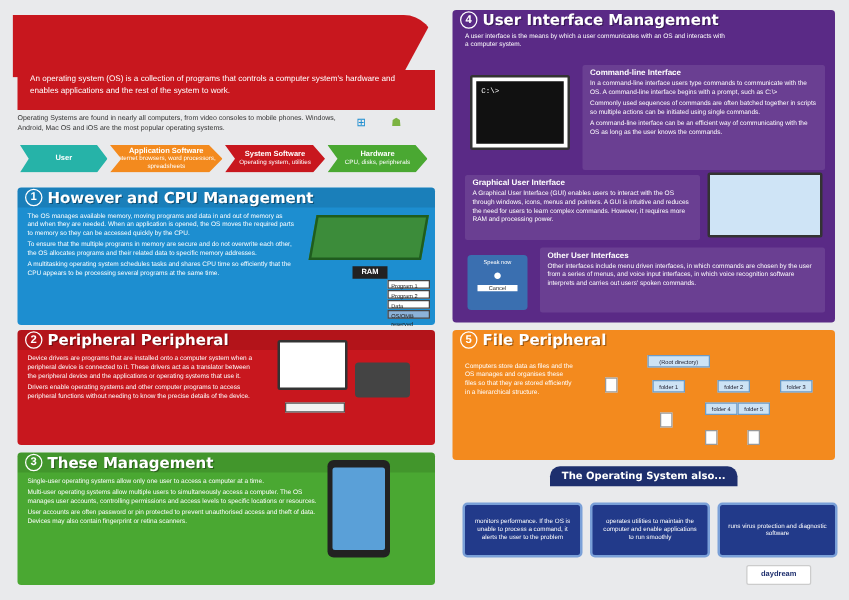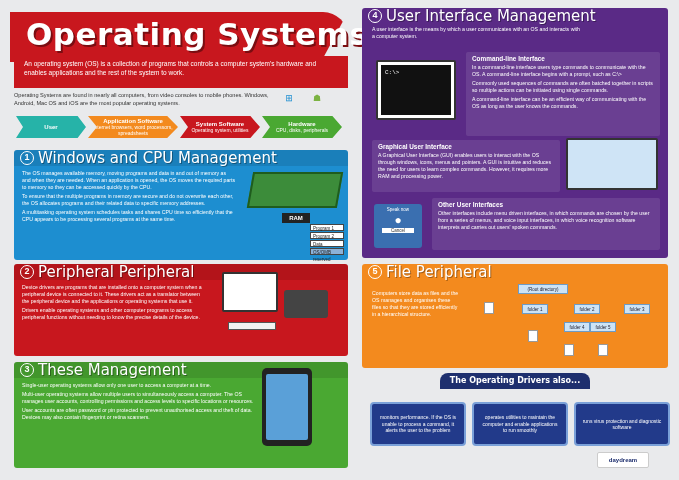--- a/index.html
+++ b/index.html
@@ -10,21 +10,21 @@
 .intro-red{position:absolute;left:14px;top:56px;width:334px;height:32px;background:#c8171e;color:#fff;font-size:6.5px;line-height:9px;padding:3px 10px}
 .intro-grey{position:absolute;left:14px;top:92px;width:270px;font-size:5.6px;line-height:7.5px;color:#333}
 .os-logos{position:absolute;left:283px;top:91px;width:42px;height:18px;display:flex;gap:2px}
 .os-logos span{display:block;width:12px;height:14px;font-size:9px;line-height:14px;text-align:center}
 .flow{position:absolute;left:16px;top:114px;width:330px;height:26px;display:flex;align-items:center;gap:2px}
 .flow .node{height:22px;display:flex;flex-direction:column;justify-content:center;align-items:center;color:#fff;font-size:5px;line-height:6px;text-align:center;clip-path:polygon(0 0,88% 0,100% 50%,88% 100%,0 100%,10% 50%)}
 .flow .node b{font-size:6px}
 .section{position:absolute;border-radius:3px;overflow:hidden}
 .sec-head{display:flex;align-items:center;height:16px}
 .num{width:14px;height:14px;border-radius:50%;border:1.5px solid #fff;color:#fff;font-weight:bold;font-size:9px;text-align:center;line-height:11px;margin-right:4px}
-.sec-title{color:#fff;font-family:"DejaVu Sans",sans-serif;font-weight:normal;font-size:15px;text-shadow:1px 1px 0 rgba(0,0,0,.35)}
+.sec-title{color:#fff;font-family:"DejaVu Sans",sans-serif;font-weight:bold;font-size:12px;text-shadow:1px 1px 0 rgba(0,0,0,.35)}
 .body-text{color:#fff;font-size:5.2px;line-height:7px}
 .body-text p{margin-bottom:2px}
 .s1{left:14px;top:150px;width:334px;height:110px;background:#1d8ed0}
 .s2{left:14px;top:264px;width:334px;height:92px;background:#c8171e}
 .s3{left:14px;top:362px;width:334px;height:106px;background:#4aa832}
 .s4{left:362px;top:8px;width:306px;height:250px;background:#5a2a86}
 .s5{left:362px;top:264px;width:306px;height:104px;background:#f38a1e}
 .box{position:absolute;background:rgba(255,255,255,.1);border-radius:2px}
 .sub-title{font-weight:bold;font-size:6.4px;color:#fff;margin-bottom:2px}
 .also-title{position:absolute;left:440px;top:373px;width:150px;height:16px;background:#1e2f6e;color:#fff;font-family:"DejaVu Sans",sans-serif;font-weight:bold;font-size:8px;text-align:center;line-height:16px;border-radius:8px 8px 0 0}
@@ -37,21 +37,20 @@
 .ram-item{position:absolute;left:310px;width:34px;height:7px;background:#fff;font-size:4.5px;line-height:7px;padding-left:2px;color:#222;border:1px solid #444}
 .folder{position:absolute;width:26px;height:10px;background:#cde3f5;border:1px solid #6c9bc6;font-size:4.5px;line-height:9px;text-align:center;color:#223}
 .file{position:absolute;width:10px;height:12px;background:#fff;border:1px solid #999}
 </style>
 </head>
 <body>
 
 <div class="poster">
 
   <div class="title-bar"></div>
-  <div class="title">Operating Systems</div>
   <div class="intro-red">An operating system (OS) is a collection of programs that controls a computer system's hardware and enables applications and the rest of the system to work.</div>
   <div class="intro-grey">Operating Systems are found in nearly all computers, from video consoles to mobile phones. Windows, Android, Mac OS and iOS are the most popular operating systems.</div>
   <div class="os-logos">
     <span style="color:#1d8ed0">⊞</span>
     <span style="color:#888"></span>
     <span style="color:#7cb342">☗</span>
   </div>
 
   <div class="flow">
     <div class="node" style="width:70px;background:#26b3a8">
@@ -67,21 +66,21 @@
       </div>
     <div class="node" style="width:80px;background:#4aa832">
         <b>Hardware</b>
         <span>CPU, disks, peripherals</span>
       </div>
   </div>
 
   <div class="section s1">
     <div class="sec-head" style="padding:2px 6px;background:rgba(0,0,0,.1)">
       <div class="num">1</div>
-      <div class="sec-title">Windows and CPU Management</div>
+      <div class="sec-title">However and CPU Management</div>
     </div>
     <div class="body-text" style="padding:4px 8px;width:230px">
       <p>The OS manages available memory, moving programs and data in and out of memory as and when they are needed. When an application is opened, the OS moves the required parts to memory so they can be accessed quickly by the CPU.</p>
       <p>To ensure that the multiple programs in memory are secure and do not overwrite each other, the OS allocates programs and their related data to specific memory addresses.</p>
       <p>A multitasking operating system schedules tasks and shares CPU time so efficiently that the CPU appears to be processing several programs at the same time.</p>
     </div>
   </div>
   <div class="illus" style="left:250px;top:172px;width:90px;height:36px;background:#3c8c3a;border:2px solid #1f5c1e;transform:skewX(-10deg)"></div>
   <div class="ram-label">RAM</div>
   <div class="ram-item" style="top:224px">Program 1</div>
@@ -164,18 +163,18 @@
     <div class="folder" style="left:96px;top:22px">folder 2</div>
     <div class="folder" style="left:146px;top:22px">folder 3</div>
     <div class="folder" style="left:86px;top:40px">folder 4</div>
     <div class="folder" style="left:112px;top:40px">folder 5</div>
     <div class="file" style="left:6px;top:20px"></div>
     <div class="file" style="left:50px;top:48px"></div>
     <div class="file" style="left:86px;top:62px"></div>
     <div class="file" style="left:120px;top:62px"></div>
   </div>
 
-  <div class="also-title">The Operating Drivers also...</div>
+  <div class="also-title">The Operating System also...</div>
   <div class="also-box" style="left:370px">monitors performance. If the OS is unable to process a command, it alerts the user to the problem</div>
   <div class="also-box" style="left:472px">operates utilities to maintain the computer and enable applications to run smoothly</div>
   <div class="also-box" style="left:574px">runs virus protection and diagnostic software</div>
   <div class="logo">daydream</div>
 </div>
 
 </body></html>

